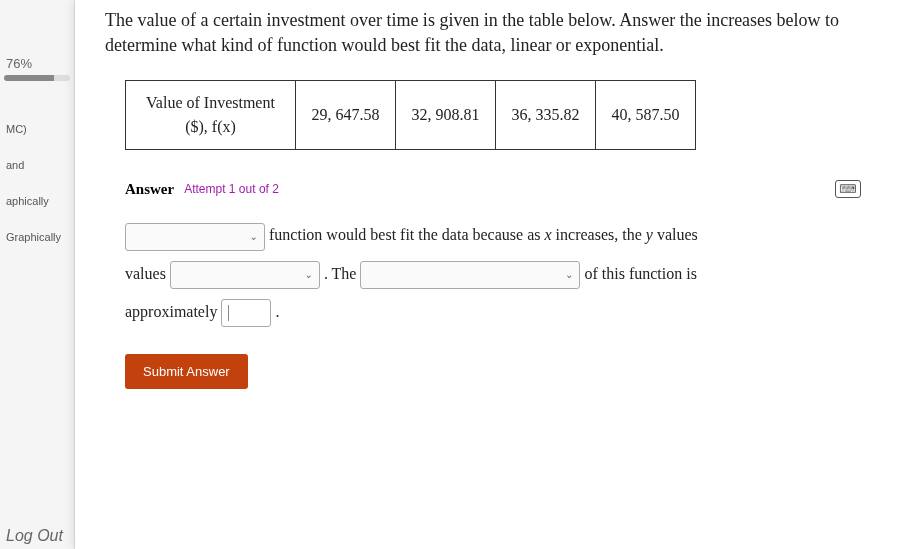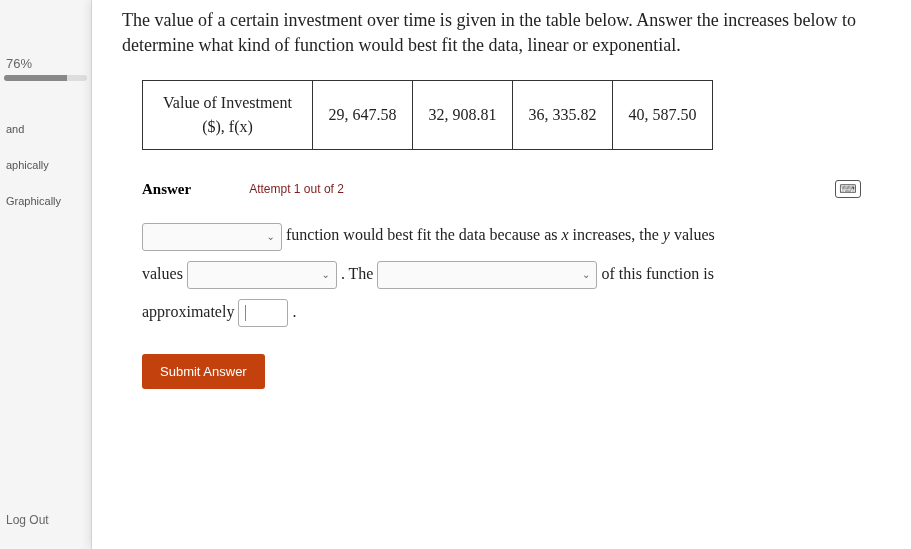--- a/index.html
+++ b/index.html
@@ -5,21 +5,21 @@
   * { box-sizing: border-box; margin: 0; padding: 0; }
   body {
     font-family: Georgia, 'Times New Roman', serif;
     background: #e8e8e8;
     width: 911px;
     height: 549px;
     overflow: hidden;
     display: flex;
   }
   .sidebar {
-    width: 92px;
+    width: 75px;
     background: #f5f5f5;
     border-right: 1px solid #ddd;
     padding: 8px 4px;
     font-family: Arial, sans-serif;
     font-size: 12px;
     color: #555;
     display: flex;
     flex-direction: column;
     position: relative;
   }
@@ -48,25 +48,26 @@
     font-size: 11px;
     color: #555;
     padding: 12px 2px;
     cursor: pointer;
     white-space: nowrap;
     overflow: hidden;
     text-overflow: clip;
   }
   .logout {
     position: absolute;
-    bottom: 22px;
+    bottom: 4px;
     left: 6px;
-    font-size: 12px;
+    font-size: 16px;
     color: #666;
     cursor: pointer;
+    font-style: italic;
   }
   .content {
     flex: 1;
     background: #fff;
     padding: 8px 30px 20px 30px;
     position: relative;
     box-shadow: -2px 0 10px rgba(0,0,0,0.1);
   }
   .prompt {
     font-size: 18px;
@@ -98,23 +99,22 @@
     display: flex;
     align-items: center;
     gap: 10px;
   }
   .answer-label {
     font-weight: bold;
     font-size: 15px;
   }
   .attempt {
     font-size: 12px;
-    color: #7f1d1d;
-    font-family: Arial, sans-serif;
-    margin-left: 48px;
+    color: #a21caf;
+    font-family: Arial, sans-serif;
   }
   .keyboard-icon {
     margin-left: auto;
     width: 26px;
     height: 18px;
     border: 1.5px solid #555;
     border-radius: 3px;
     display: flex;
     align-items: center;
     justify-content: center;
@@ -182,20 +182,21 @@
   }
 </style>
 </head>
 <body>
 
 <div class="sidebar">
   <div class="progress-label">76%</div>
   <div class="progress-bar">
     <div class="progress-fill"></div>
   </div>
+  <div class="side-item">MC)</div>
   <div class="side-item">and</div>
   <div class="side-item">aphically</div>
   <div class="side-item">Graphically</div>
   <div class="logout">Log Out</div>
 </div>
 
 <div class="content">
   <p class="prompt">The value of a certain investment over time is given in the table below. Answer the increases below to determine what kind of function would best fit the data, linear or exponential.</p>
 
   <table class="data">

